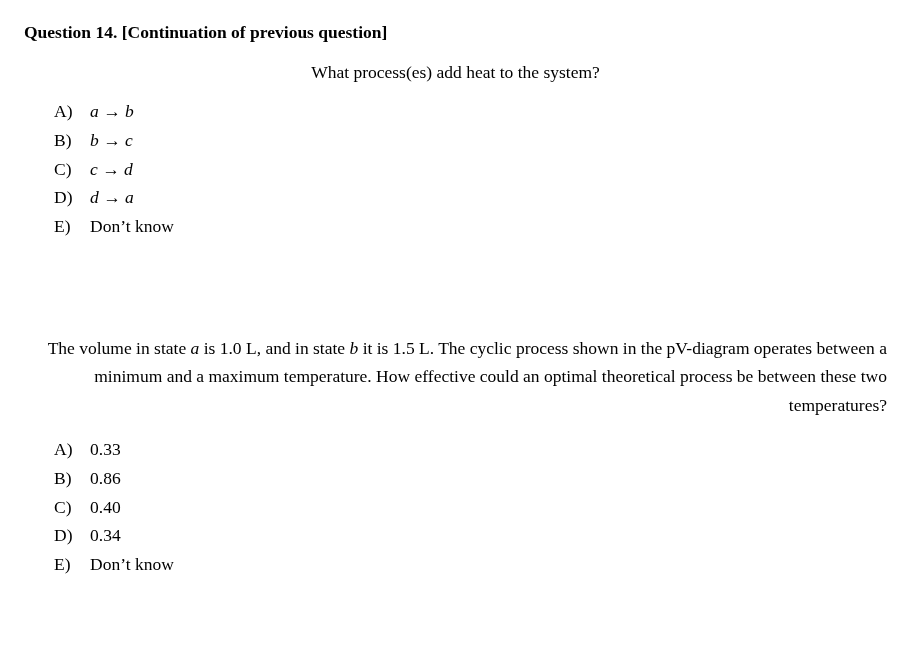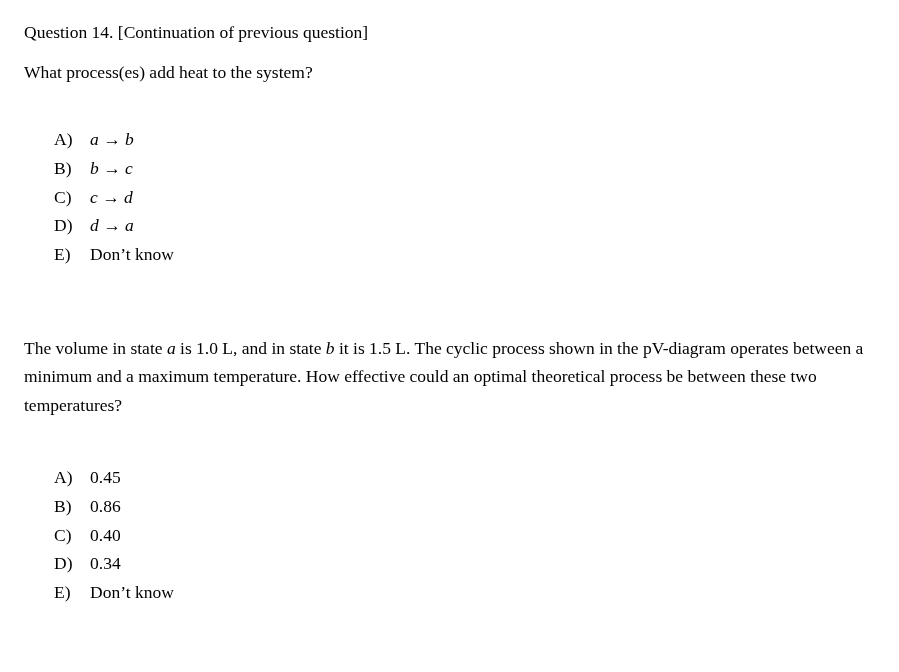--- a/index.html
+++ b/index.html
@@ -26,33 +26,35 @@
   }
   .question-block {
     margin: 0;
     padding: 0;
   }
   .q-heading {
     font-size: 17.5px;
     margin: 0;
     padding: 0;
     white-space: nowrap;
+    font-weight: bold;
   }
   .q-prompt {
     font-size: 17.5px;
     margin: 22px 0 0 0;
     padding: 0;
+    text-align: center;
   }
   .q-body {
     font-size: 17.5px;
     margin: 21px 0 0 0;
     padding: 0;
     line-height: 1.62;
     max-width: 866px;
-    text-align: left;
+    text-align: right;
   }
   .options {
     list-style: none;
     margin: 22px 0 0 0;
     padding: 0 0 0 30px;
   }
   .option {
     display: flex;
     align-items: baseline;
     margin: 0 0 0 0;
@@ -61,21 +63,20 @@
   }
   .option-label {
     display: inline-block;
     min-width: 28px;
     flex: 0 0 auto;
   }
   .option-text {
     display: inline-block;
     padding-left: 8px;
     white-space: pre;
-    margin-top: 28px;
   }
   .option-text.math {
     font-style: italic;
   }
   .gap-between-questions {
     height: 66px;
   }
   .italic {
     font-style: italic;
   }
@@ -112,21 +113,21 @@
     </ul>
   </section>
 
   <div class="gap-between-questions"></div>
 
   <section class="question-block">
     <p class="q-body"><span>The volume in state </span><span class="italic">a</span><span> is 1.0 L, and in state </span><span class="italic">b</span><span> it is 1.5 L. The cyclic process shown in the pV-diagram operates between a minimum and a maximum temperature. How effective could an optimal theoretical process be between these two temperatures?</span></p>
     <ul class="options">
       <li class="option">
         <span class="option-label">A)</span>
-        <span class="option-text">0.45</span>
+        <span class="option-text">0.33</span>
       </li>
       <li class="option">
         <span class="option-label">B)</span>
         <span class="option-text">0.86</span>
       </li>
       <li class="option">
         <span class="option-label">C)</span>
         <span class="option-text">0.40</span>
       </li>
       <li class="option">

